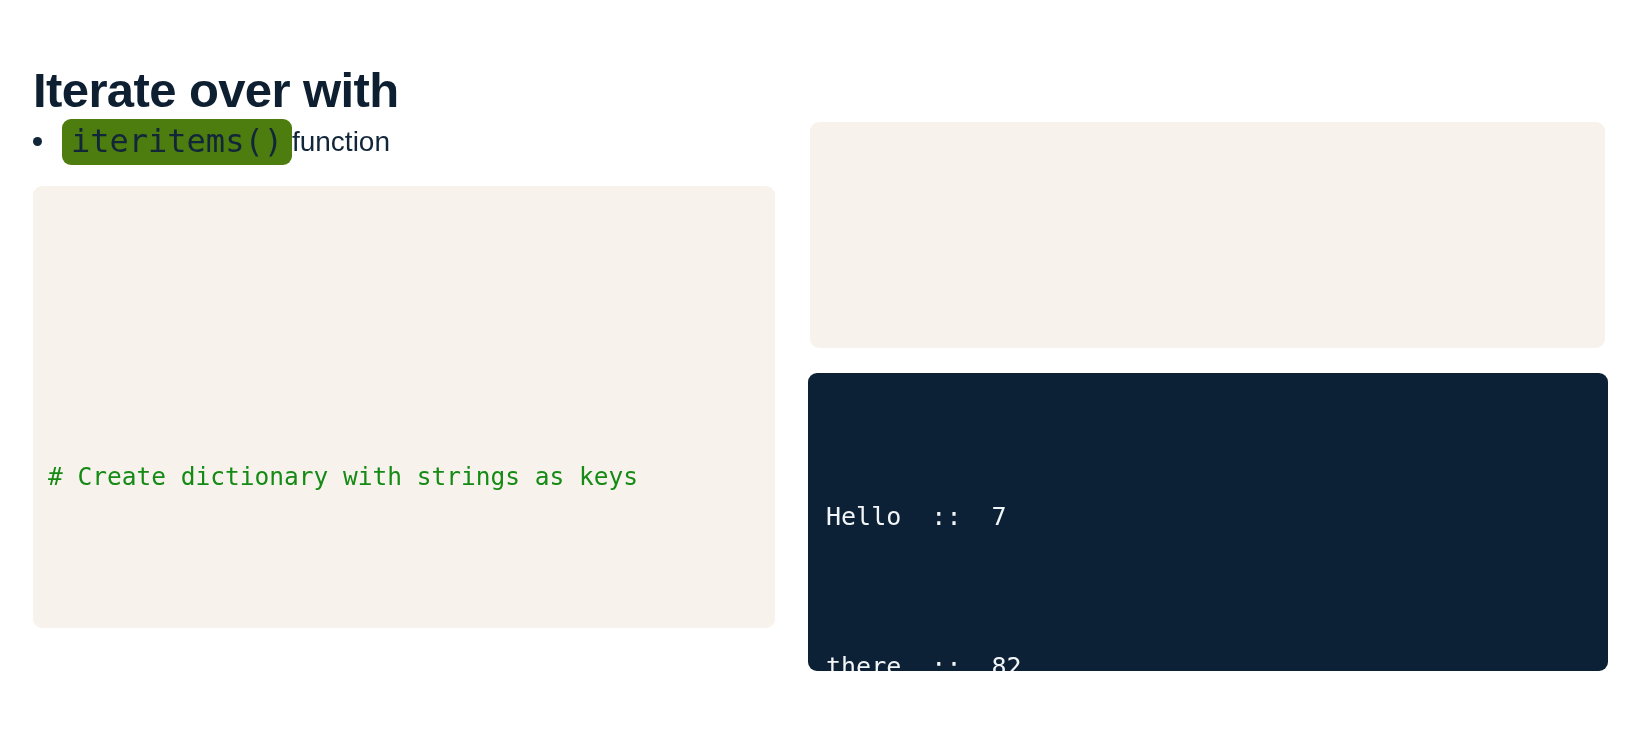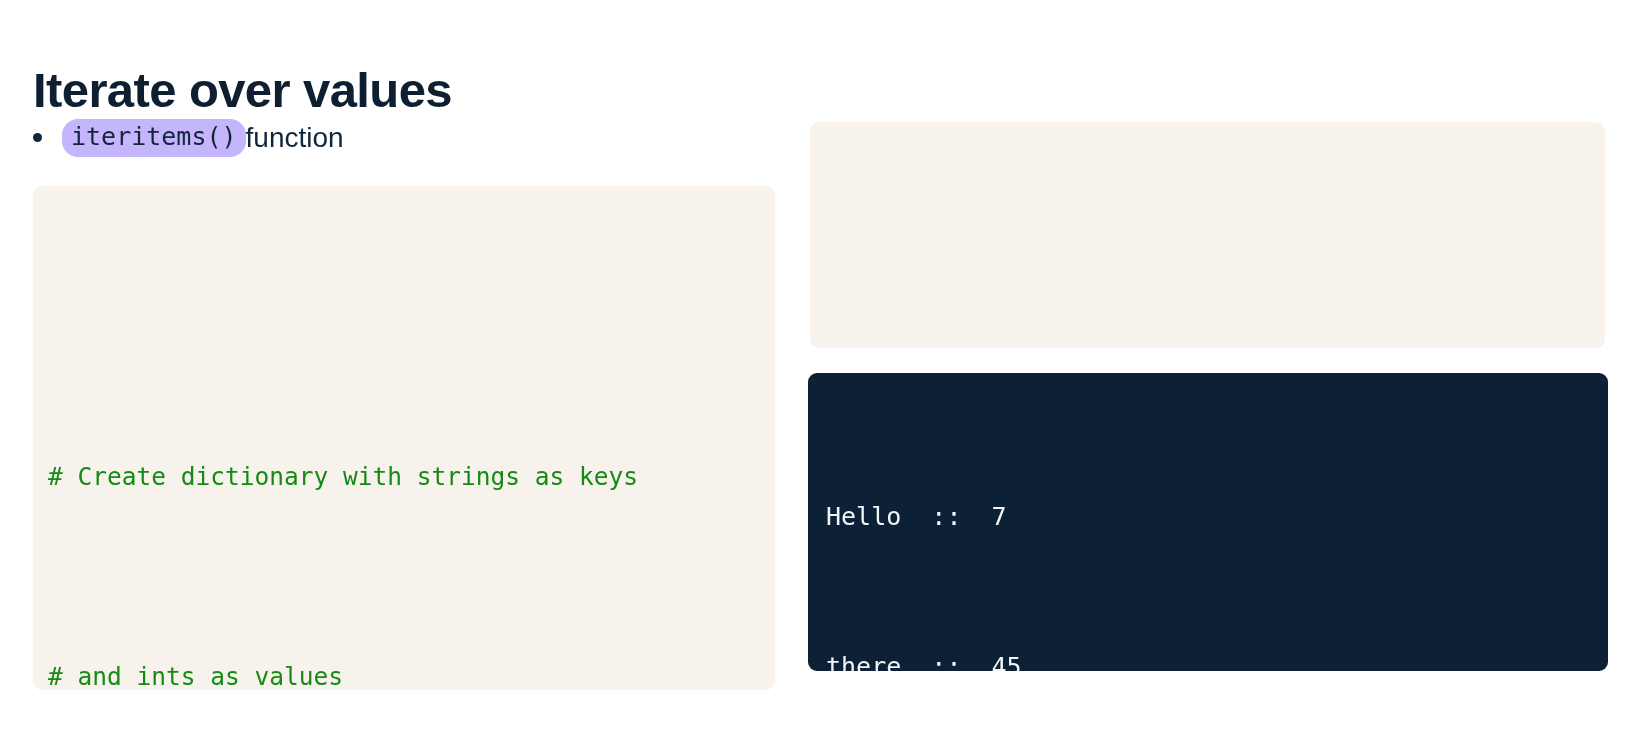--- a/index.html
+++ b/index.html
@@ -49,24 +49,24 @@
   .bullet-dot {
     width: 9px;
     height: 9px;
     border-radius: 50%;
     background: #12263a;
     margin-right: 20px;
     flex: 0 0 auto;
   }
   .inline-code {
     font-family: "DejaVu Sans Mono", monospace;
-    font-size: 25px;
-    background: #c4b5fd;
+    font-size: 32px;
+    background: #4d7c0f;
     color: #12263a;
-    border-radius: 16px;
+    border-radius: 9px;
     padding: 4px 9px 5px 9px;
     line-height: 1.15;
   }
   .bullet-text {
     margin-left: 0;
     font-family: "Liberation Sans", sans-serif;
     font-size: 28px;
     color: #12263a;
   }
 
@@ -84,21 +84,21 @@
   }
   .code-block .code-inner {
     padding: 16px 0 16px 15px;
   }
   .code-line { white-space: pre; height: 50px; }
 
   #code-left {
     left: 33px;
     top: 186px;
     width: 742px;
-    height: 504px;
+    height: 442px;
   }
   #code-right {
     left: 810px;
     top: 122px;
     width: 795px;
     height: 226px;
   }
 
   
   .tok-comment { color: #158a15; }
@@ -120,21 +120,21 @@
     font-size: 25px;
     line-height: 50px;
     color: #f2f5f8;
     white-space: pre;
   }
   .term-line { white-space: pre; height: 50px; }
 </style>
 </head>
 <body>
 
-<h1 class="page-title">Iterate over values</h1>
+<h1 class="page-title">Iterate over with</h1>
 
 <ul class="bullet-list">
   <li class="bullet-item">
     <span class="bullet-dot"></span>
     <code class="inline-code">iteritems()</code>
     <span class="bullet-text">function</span>
   </li>
 </ul>
 
 <div class="code-block" id="code-left">
@@ -171,18 +171,18 @@
     
 
     
 
   </div>
 </div>
 
 <div id="terminal">
   <div class="term-inner">
     <div class="term-line">Hello  ::  7</div>
-    <div class="term-line">there  ::  45</div>
+    <div class="term-line">there  ::  82</div>
     
     
     
   </div>
 </div>
 
 </body></html>

